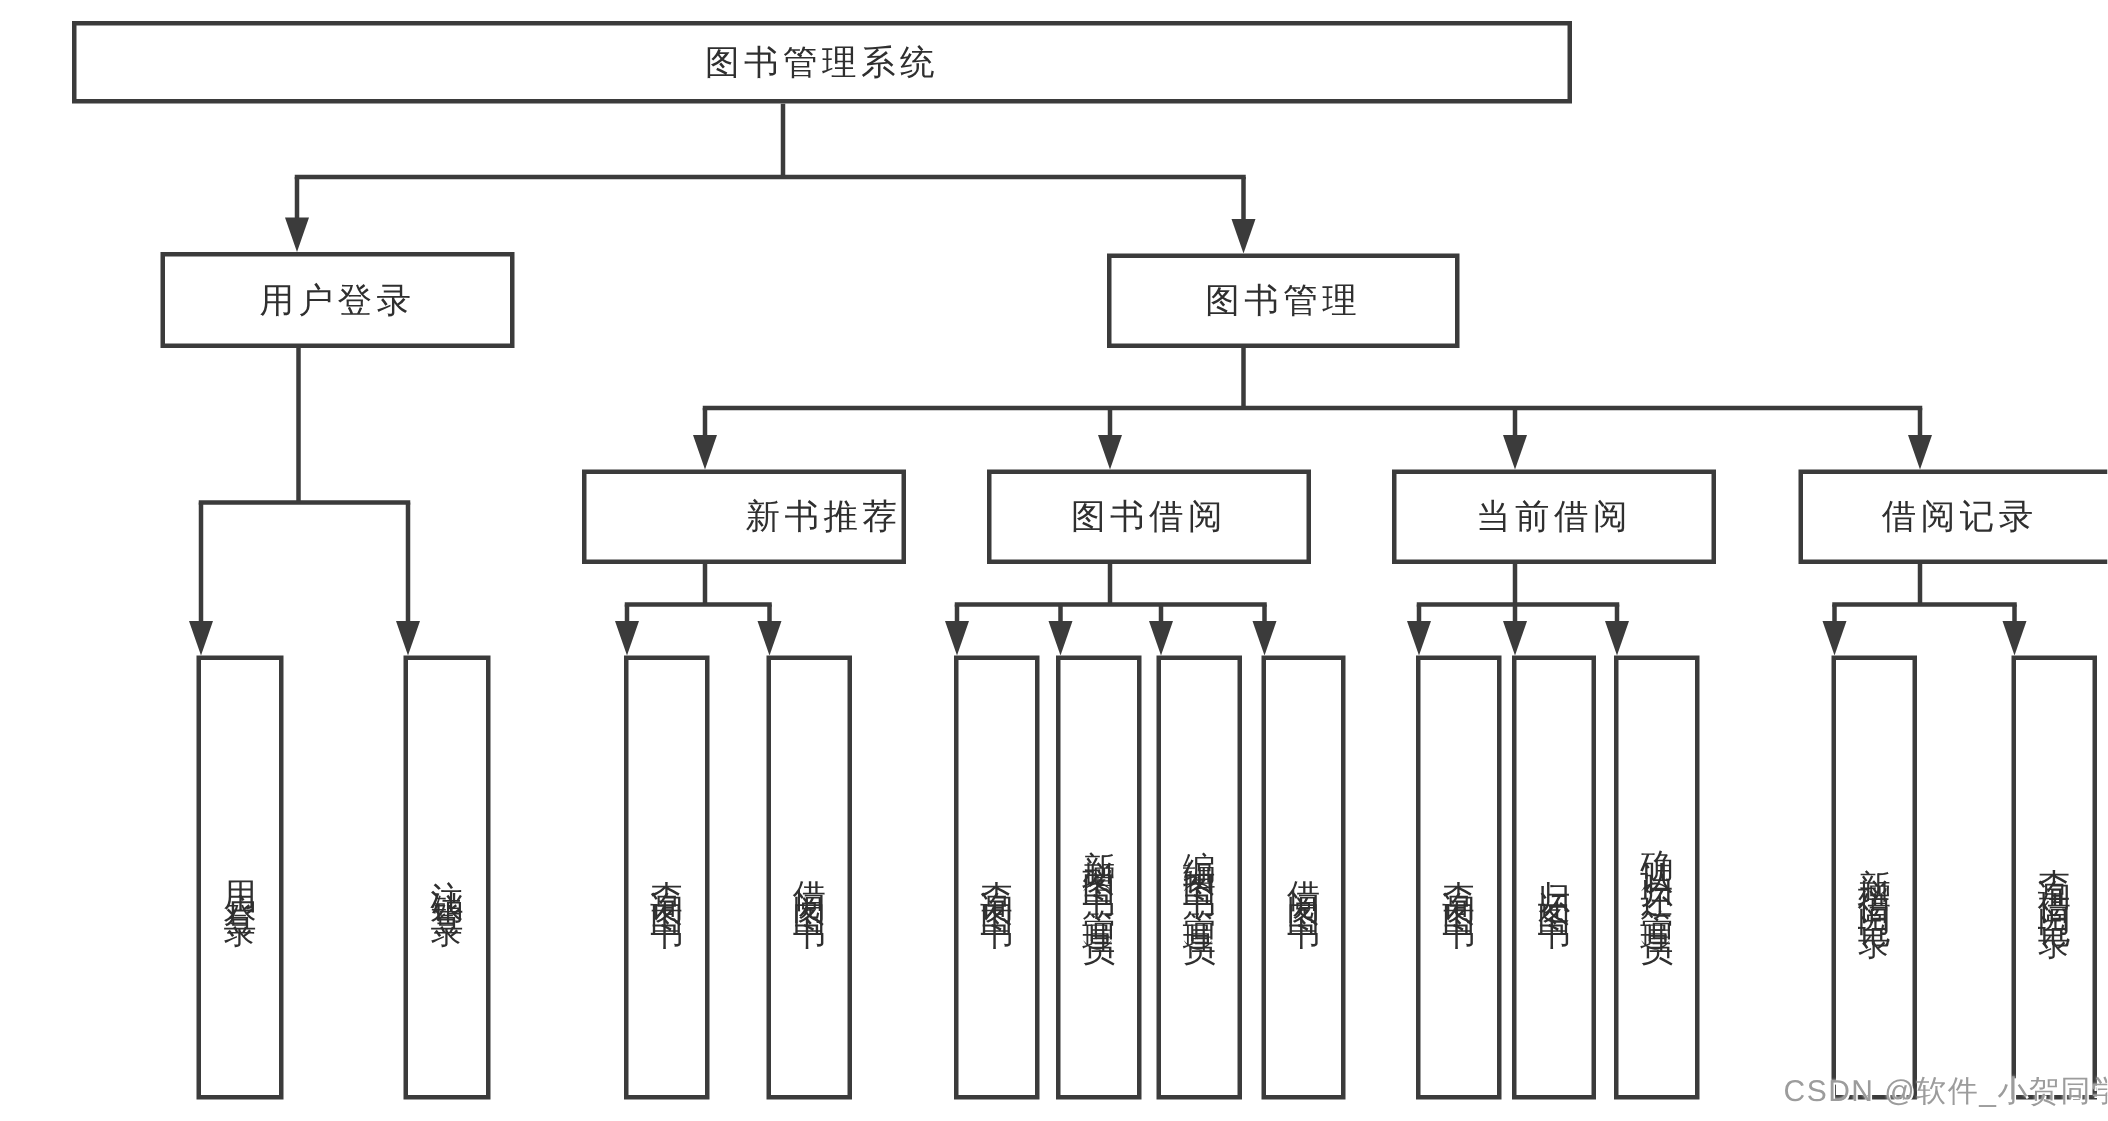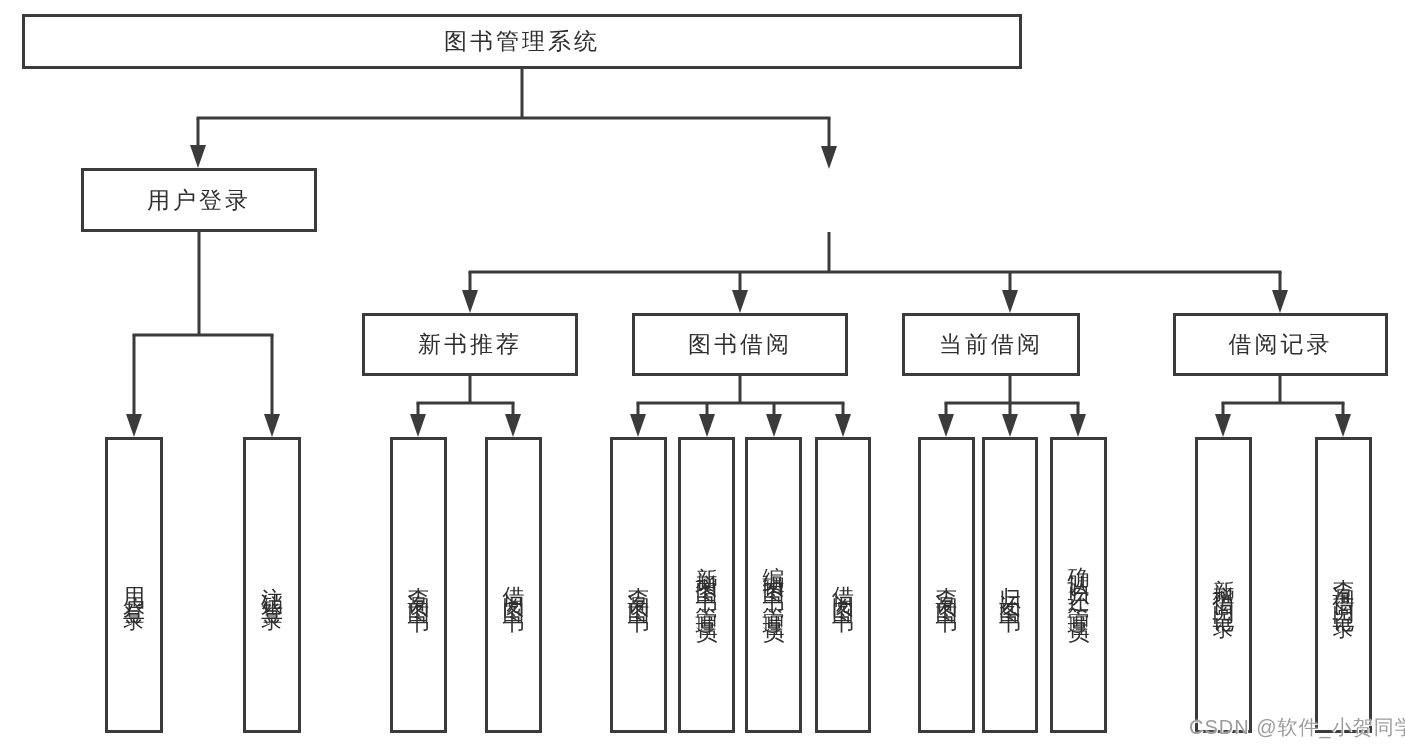--- a/index.html
+++ b/index.html
@@ -22,20 +22,21 @@
     box-sizing: border-box;
     border: 3px solid #3b3b3b;
     background: #ffffff;
     display: flex;
     align-items: center;
     justify-content: center;
     color: #2f2f2f;
     font-size: 23px;
     letter-spacing: 3px;
     white-space: nowrap;
+    margin-left: 26px;
   }
   .leaf {
     font-size: 22px;
     letter-spacing: 8px;
   }
   .leaf .vlabel {
     writing-mode: vertical-rl;
     text-orientation: mixed;
     line-height: 1;
     white-space: nowrap;
@@ -123,28 +124,31 @@
     </g>
   </svg>
 
   <div class="node" style="left:22px; top:14px; width:1000px; height:55px;">
     <span>图书管理系统</span>
   </div>
 
   <div class="node" style="left:81px; top:168px; width:236px; height:64px;">
     <span>用户登录</span>
   </div>
+  <div class="node" style="left:712px; top:169px; width:235px; height:63px;">
+    <span>图书管理</span>
+  </div>
 
-  <div class="node" style="left:362px; top:313px; width:216px; height:63px;">
+  <div class="node" style="left:362px; top:313px; width:216px; height:63px;justify-content:flex-end;">
     <span>新书推荐</span>
   </div>
   <div class="node" style="left:632px; top:313px; width:216px; height:63px;font-family:Liberation Mono, monospace;">
     <span>图书借阅</span>
   </div>
-  <div class="node" style="left:902px; top:313px; width:178px; height:63px;">
+  <div class="node" style="left:902px; top:313px; width:216px; height:63px;">
     <span>当前借阅</span>
   </div>
   <div class="node" style="left:1173px; top:313px; width:215px; height:63px;">
     <span>借阅记录</span>
   </div>
 
   <div class="node leaf" style="left:105px; top:437px; width:58px; height:296px;">
     <span class="vlabel">用户登录</span>
   </div>
   <div class="node leaf" style="left:243px; top:437px; width:58px; height:296px;">

